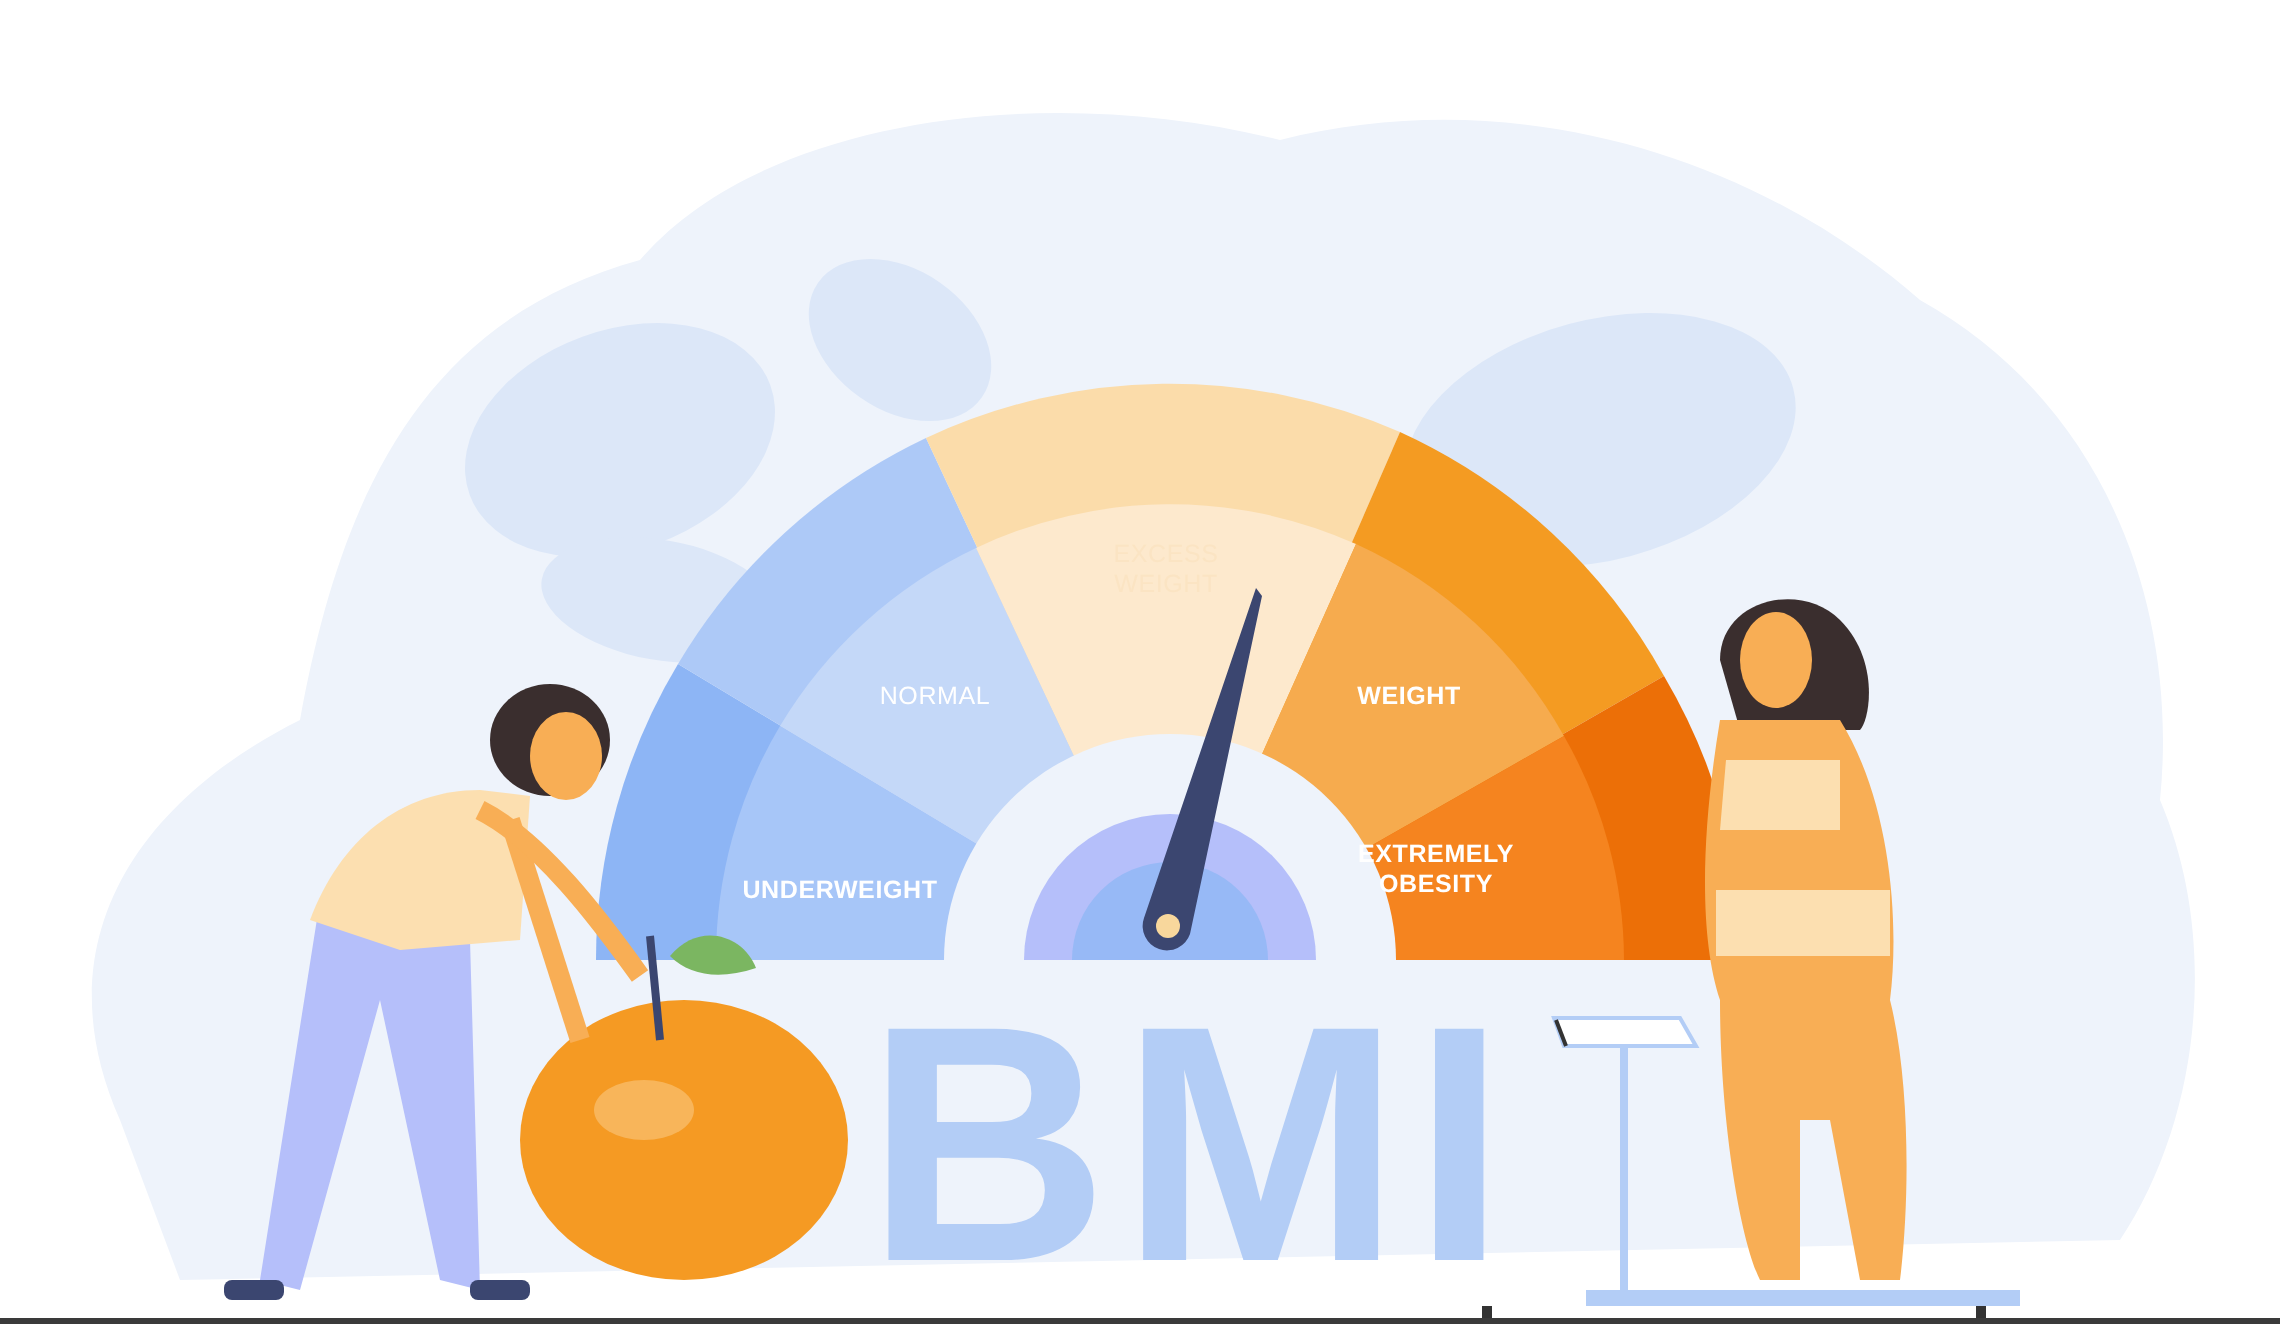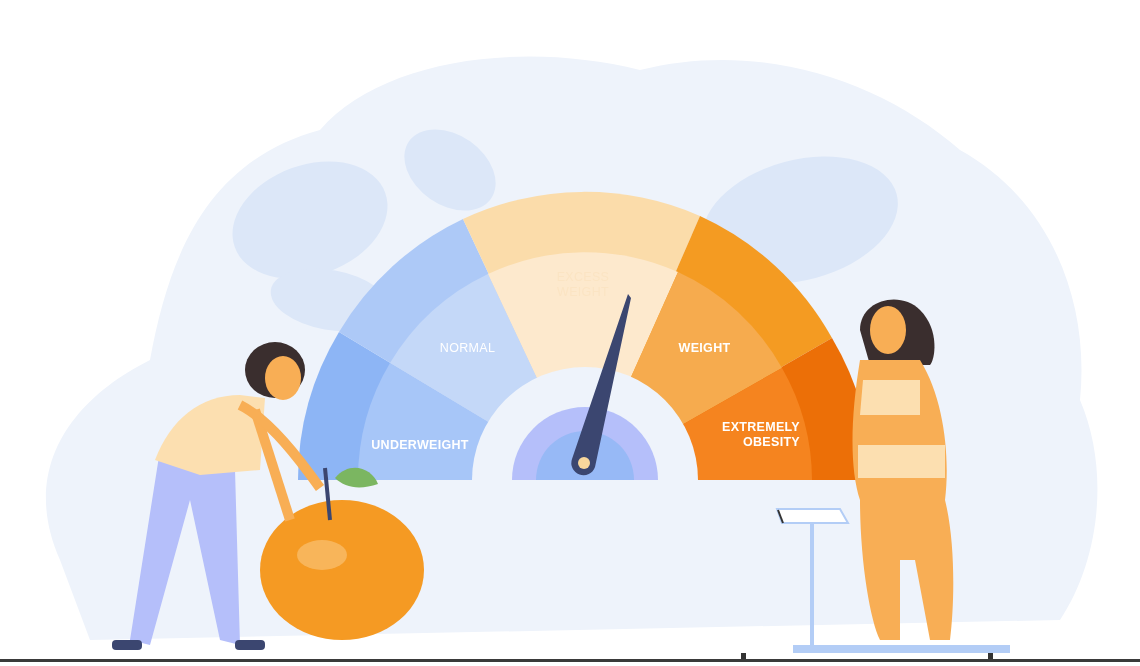--- a/index.html
+++ b/index.html
@@ -80,15 +80,16 @@
     <path d="M860,360 C850,420 850,470 860,500 C860,560 870,620 880,640 L900,640 L900,560 L915,560 L930,640 L950,640 C955,600 955,540 945,500 C950,460 945,400 920,360 Z" fill="#f8ae55"></path>
     <path d="M863,380 L920,380 L920,415 L860,415 Z" fill="#fcdfb0"></path>
     <path d="M858,445 L945,445 L945,478 L858,478 Z" fill="#fcdfb0"></path>
   </g>
 </svg>
 
 <div class="label" style="left:365px;top:438px;width:110px;">UNDERWEIGHT</div>
 <div class="label" style="left:420px;top:341px;width:95px;font-weight:normal;">NORMAL</div>
 <div class="label" style="left:553px;top:270px;width:60px;color:#fbe4c3;font-weight:normal;">EXCESS WEIGHT</div>
 <div class="label" style="left:662px;top:341px;width:85px;">WEIGHT</div>
-<div class="label" style="left:700px;top:420px;width:100px;text-align:right;">EXTREMELY OBESITY</div>
+<div class="label" style="left:668px;top:420px;width:100px;">EXTREMELY OBESITY</div>
 
+<div class="bmi">BMI</div>
 </div>
 
 </body></html>

